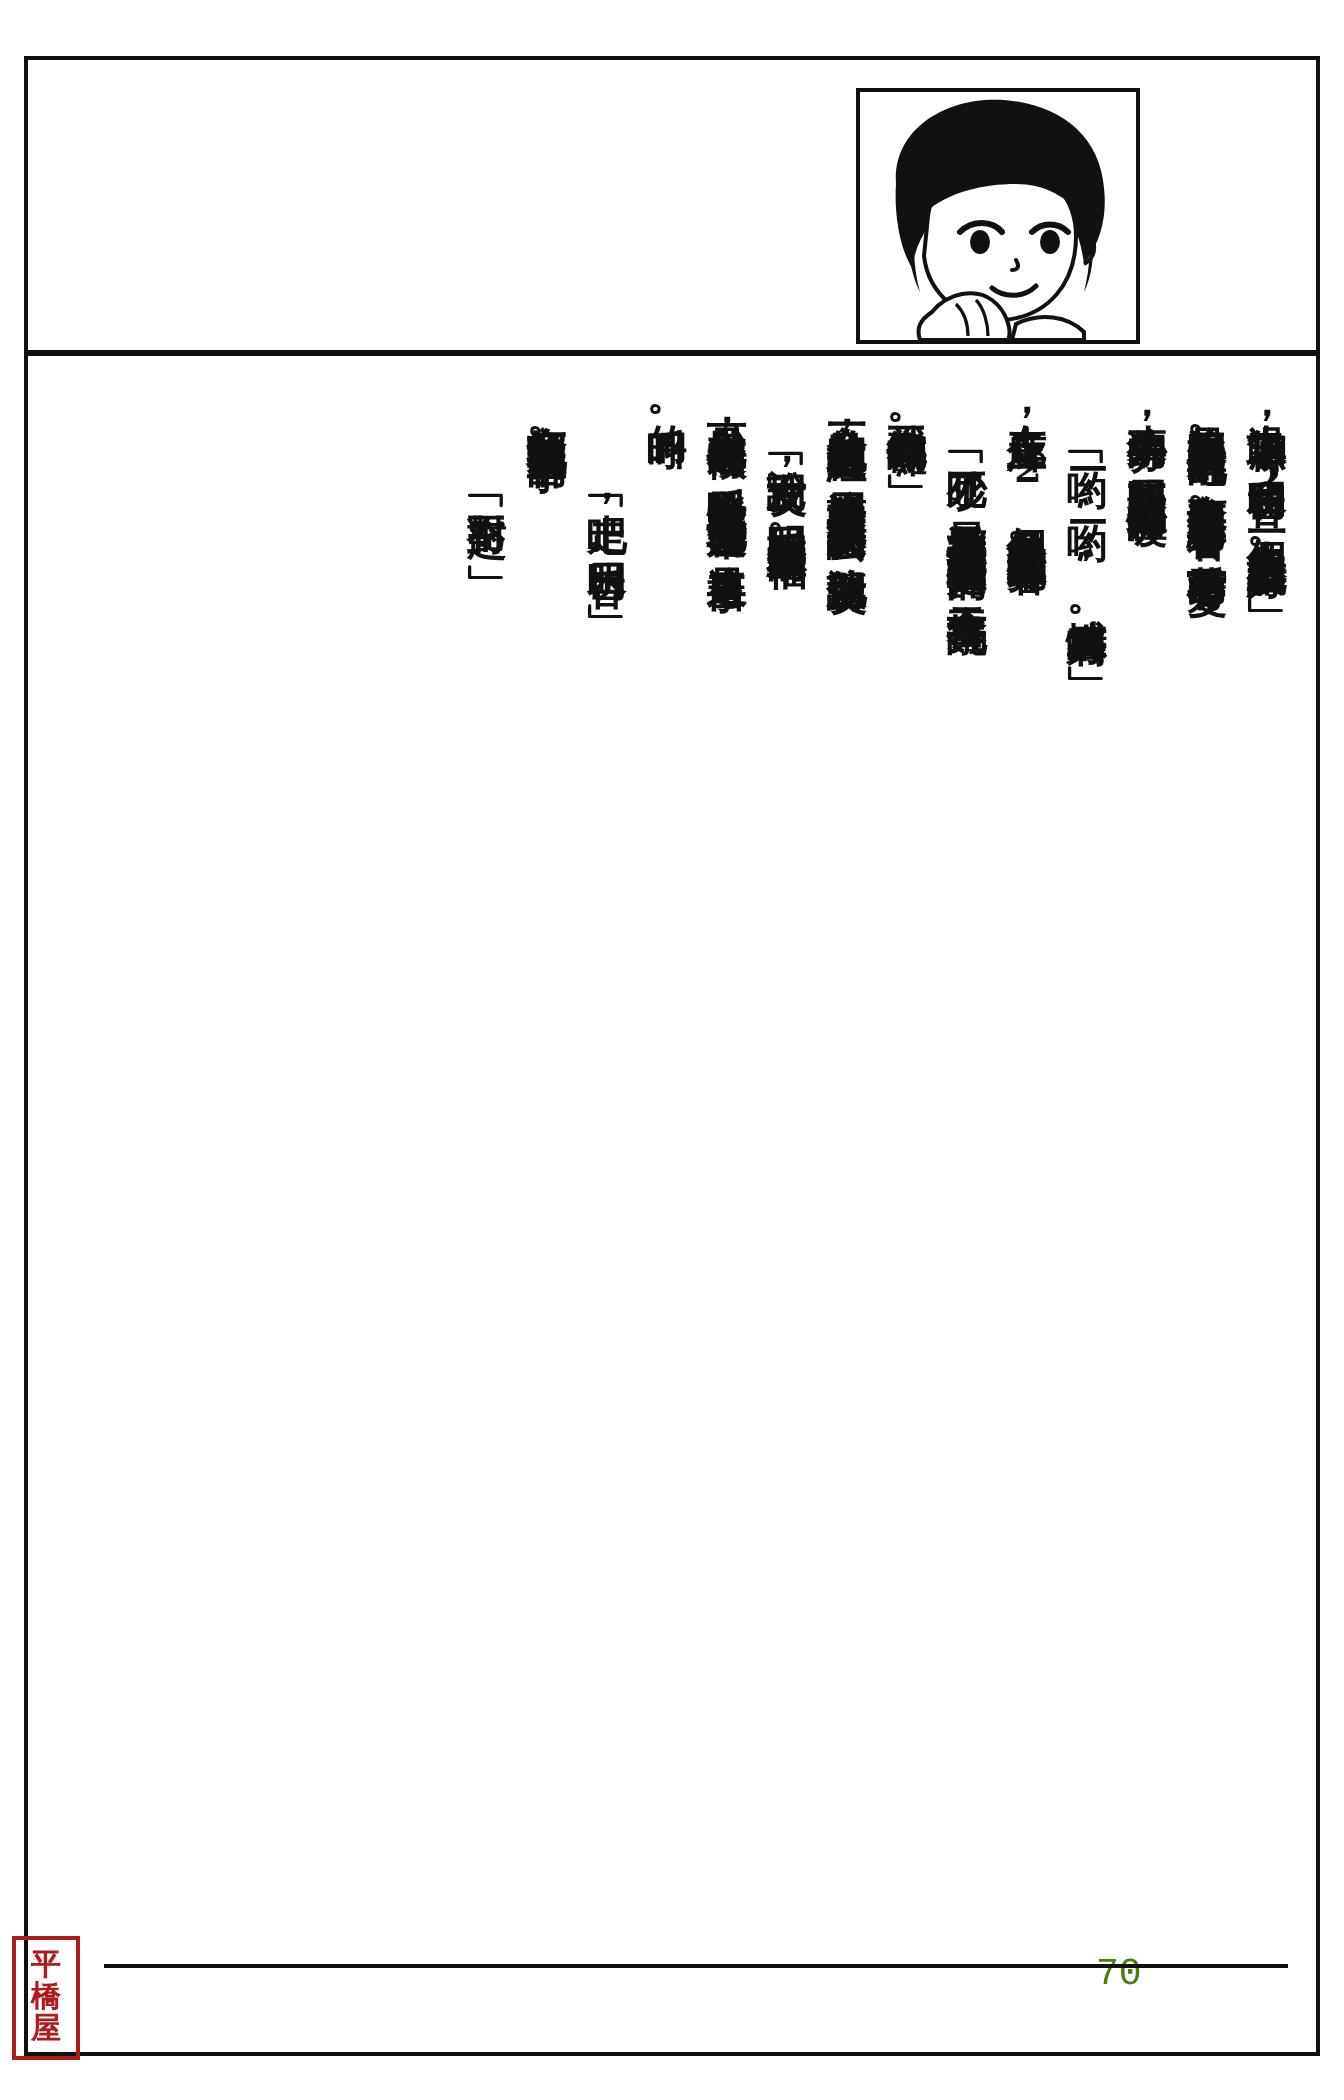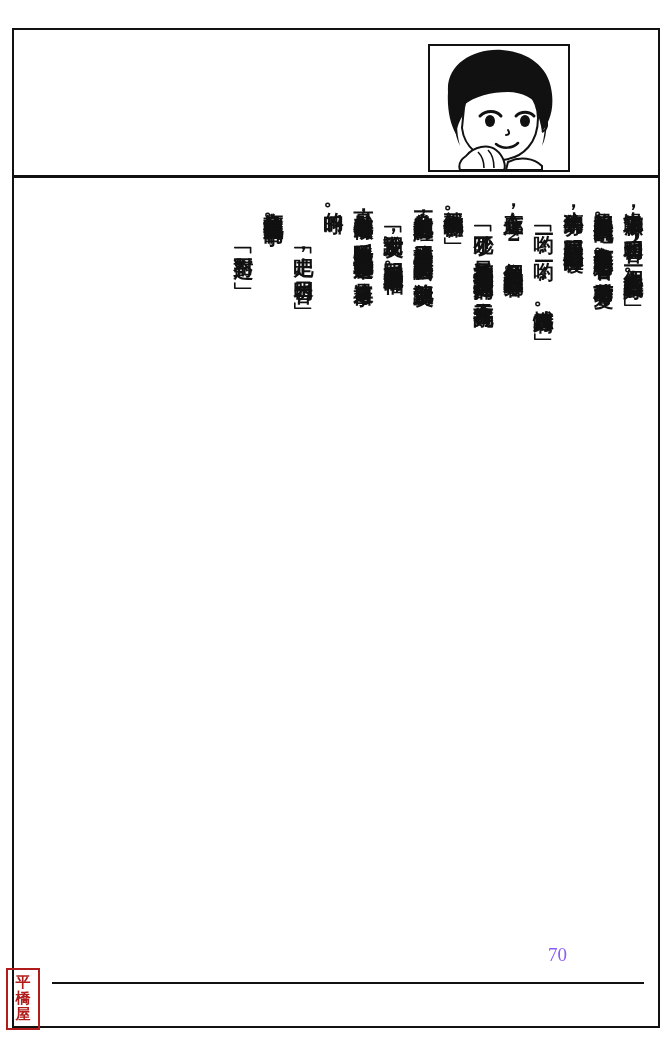--- a/index.html
+++ b/index.html
@@ -86,24 +86,24 @@
     color: #111111;
     font-weight: 600;
   }
   .vline.indent { padding-top: 22px; }
   .vline.indent2 { padding-top: 44px; }
 
   
   .page-number {
     position: absolute;
     left: 548px;
-    top: 944px;
-    font-family: Liberation Serif, serif;
+    top: 976px;
+    font-family: Liberation Mono, monospace;
     font-size: 19px;
-    color: #8b5cf6;
+    color: #4d7c0f;
   }
 
   
   .bottom-rule {
     position: absolute;
     left: 52px;
     top: 982px;
     width: 592px;
     height: 2px;
     background: #111111;

